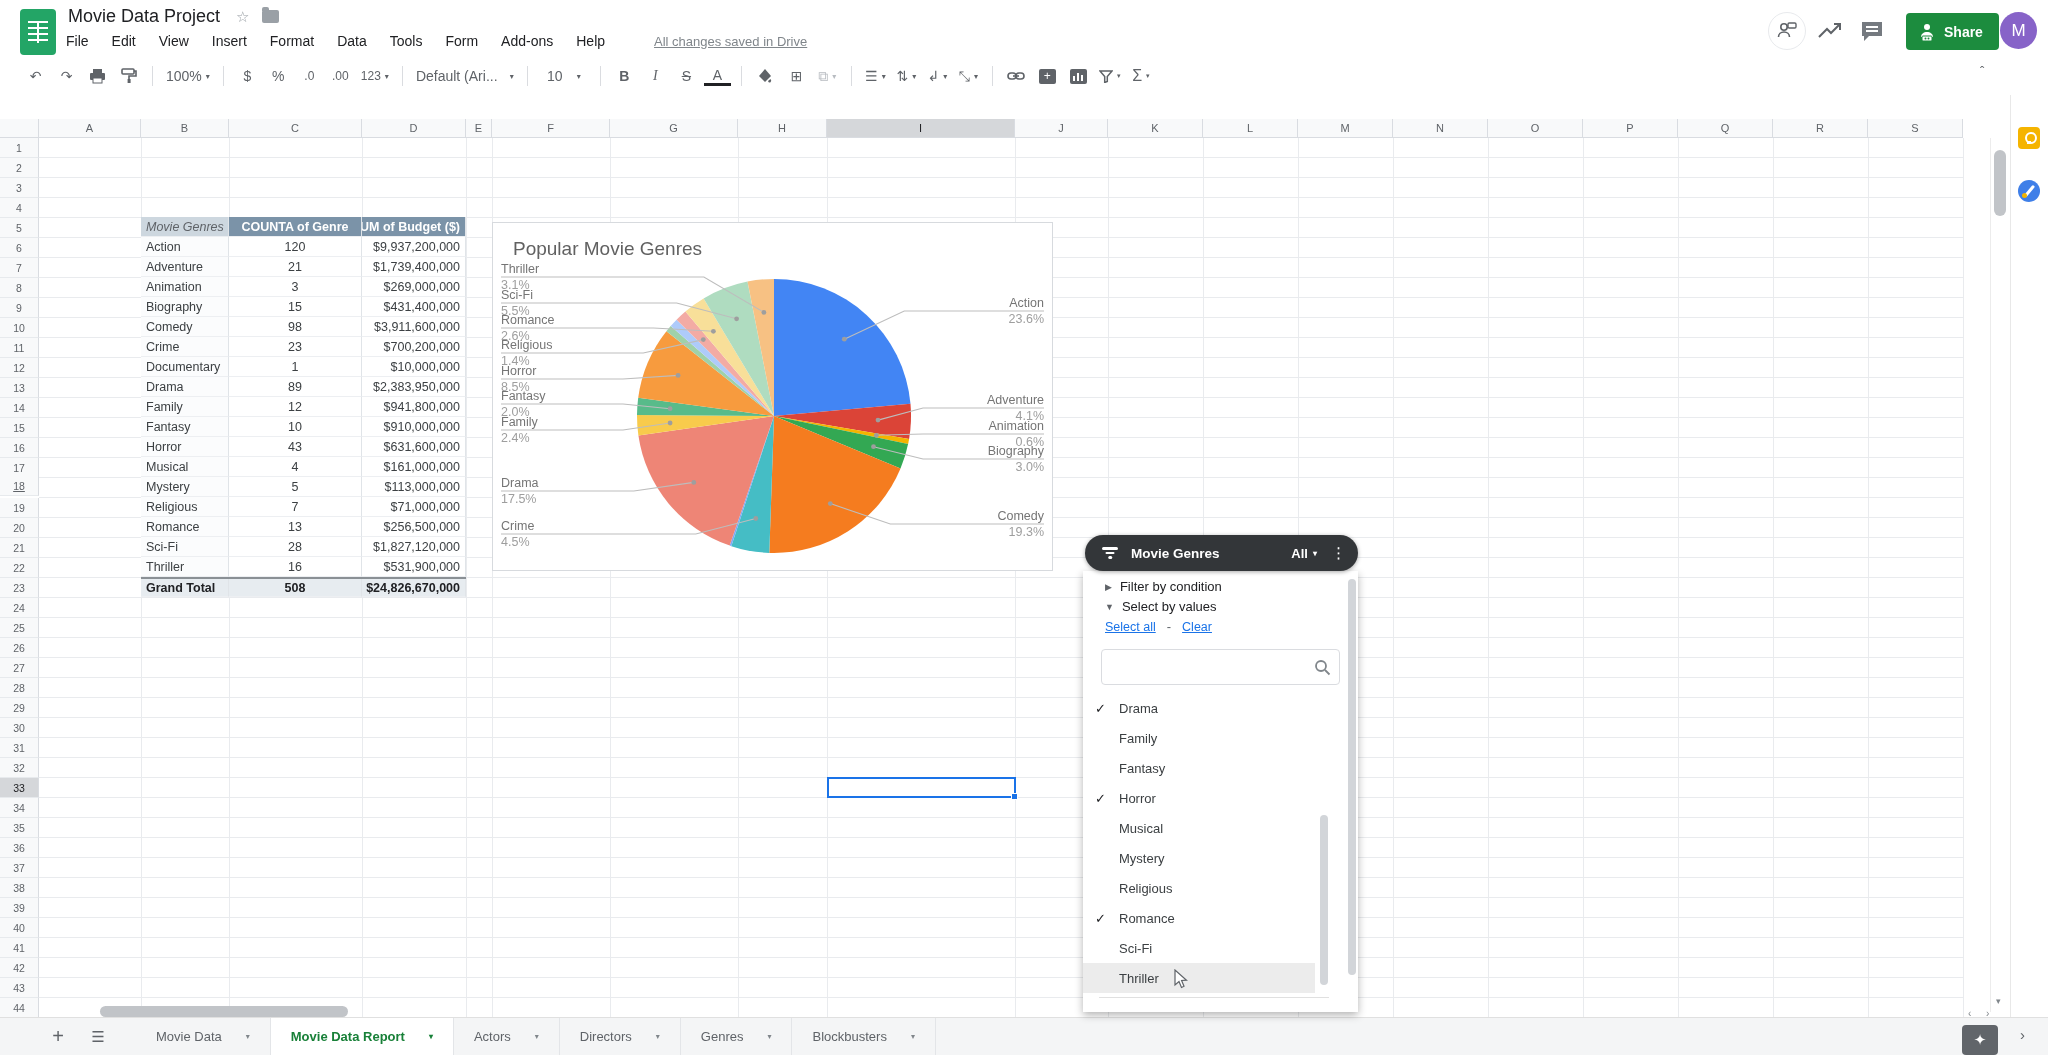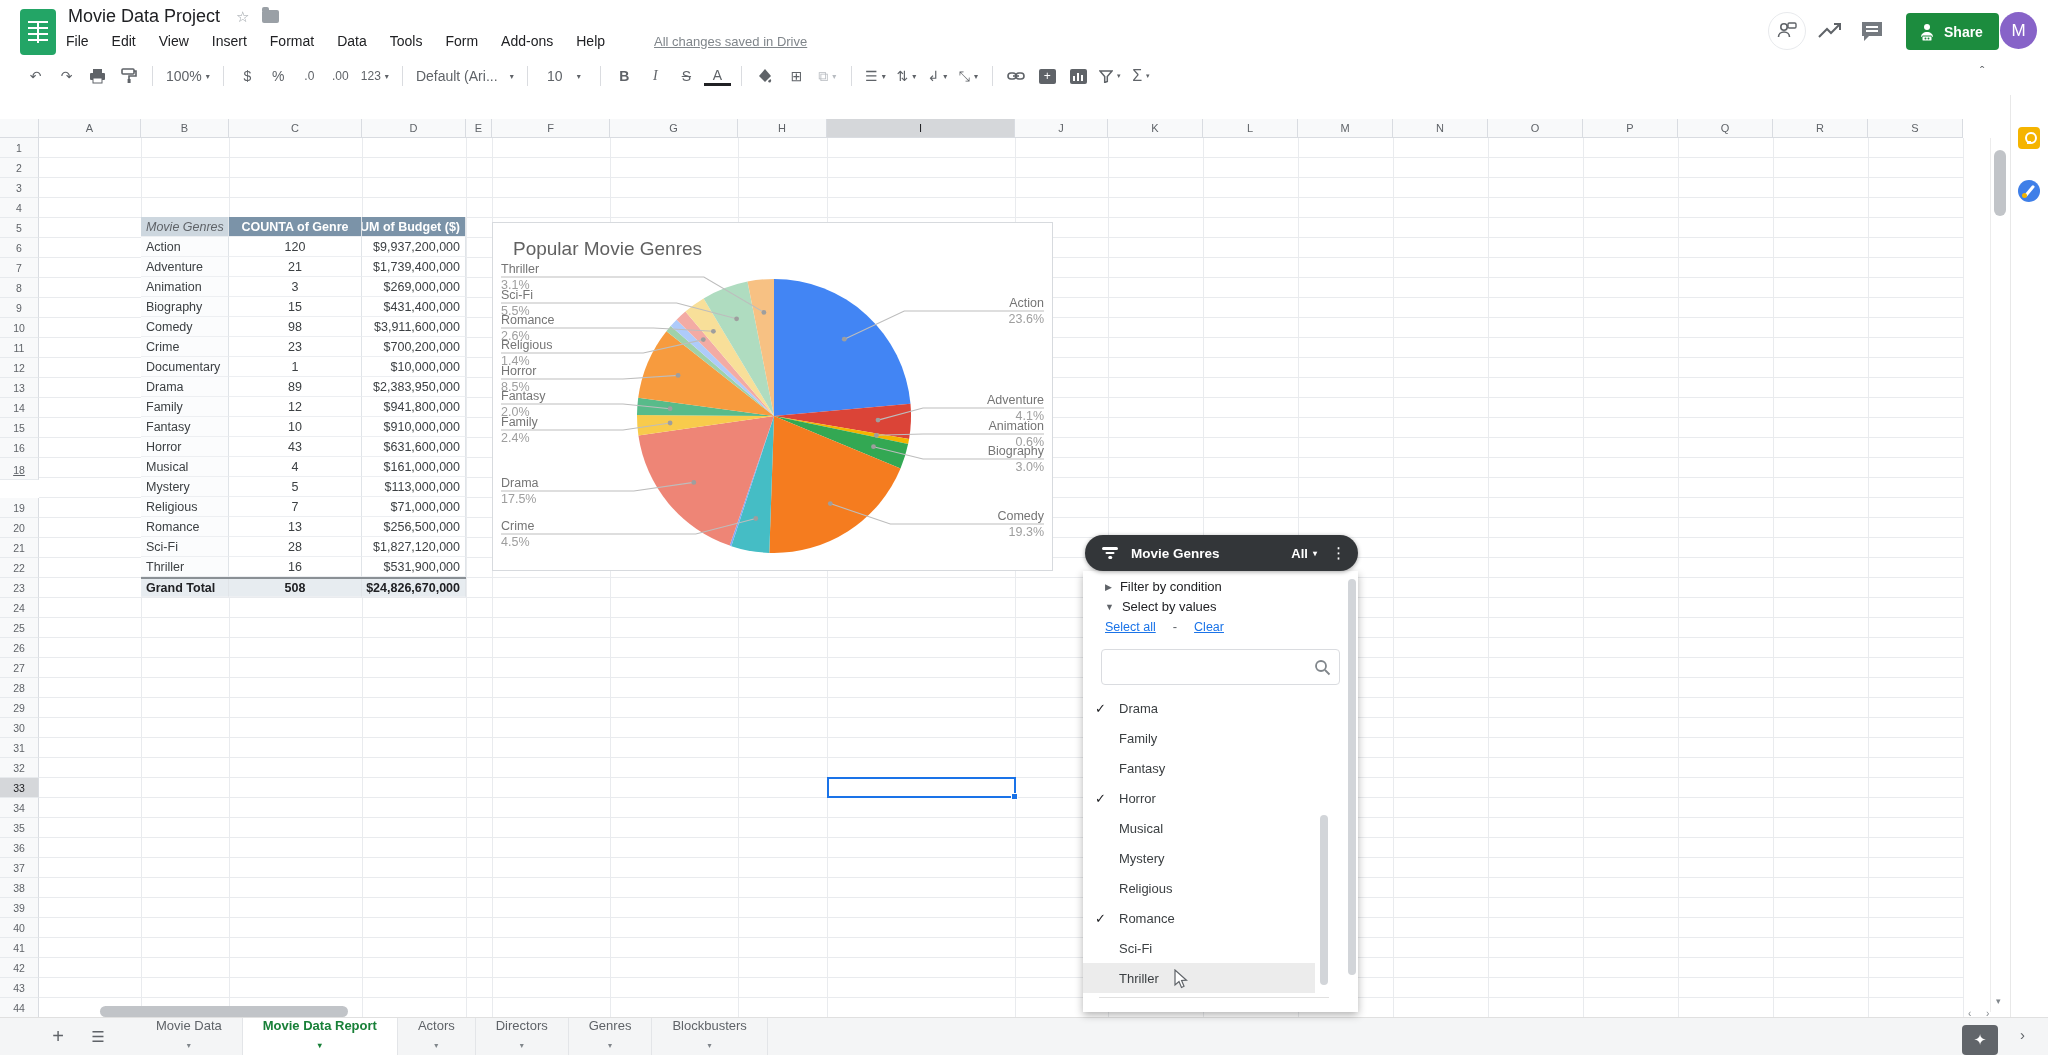--- a/index.html
+++ b/index.html
@@ -117,22 +117,22 @@
 
   
   #hscroll-thumb { left:100px; top:1006px; width:248px; height:11px; background:#c1c4c8;
      border-radius:6px; }
   #tabbar { left:0; top:1017px; width:2048px; height:38px; background:#f4f5f6;
      border-top:1px solid #e0e0e0; display:flex; align-items:stretch; }
   #tab-add { width:40px; margin-left:38px; display:flex; align-items:center;
      justify-content:center; color:#5f6368; font-size:20px; }
   #tab-all { width:40px; display:flex; align-items:center; justify-content:center;
      color:#5f6368; font-size:15px; }
-  .sheet-tab { padding:0 20px; display:flex; align-items:center; gap:8px; font-size:13px;
-     color:#5f6368; border-right:1px solid #e3e5e8;flex-direction:column; }
+  .sheet-tab { padding:0 20px; display:flex; align-items:center; gap:24px; font-size:13px;
+     color:#5f6368; border-right:1px solid #e3e5e8; }
   .sheet-tab .caret { margin-left:0; color:#80868b; }
   .sheet-tab.active { background:#fff; color:#188038; font-weight:bold; }
   .sheet-tab.active .caret { color:#188038; }
 
   
   #vscroll-track { left:1990px; top:138px; width:20px; height:874px; border-left:1px solid #ececec; }
   #vscroll-thumb { left:1994px; top:150px; width:12px; height:66px; background:#c1c4c8; border-radius:6px; }
   #vscroll-down { left:1996px; top:996px; font-size:9px; color:#80868b; }
   #hs-left { left:1968px; top:1008px; font-size:10px; color:#80868b; }
   #hs-right { left:1986px; top:1008px; font-size:10px; color:#80868b; }
@@ -361,21 +361,21 @@
       <div class="row-hd" style="top: 278px;">8</div>
       <div class="row-hd" style="top: 298px;">9</div>
       <div class="row-hd" style="top: 318px;">10</div>
       <div class="row-hd" style="top: 338px;">11</div>
       <div class="row-hd" style="top: 358px;">12</div>
       <div class="row-hd" style="top: 378px;">13</div>
       <div class="row-hd" style="top: 398px;">14</div>
       <div class="row-hd" style="top: 418px;">15</div>
       <div class="row-hd" style="top: 438px;">16</div>
       <div class="row-hd" style="top: 458px;">17</div>
-      <div class="row-hd" style="top: 460px; text-decoration: underline;">18</div>
+      <div class="row-hd" style="top: 476px; text-decoration: underline;">18</div>
       <div class="row-hd" style="top: 498px;">19</div>
       <div class="row-hd" style="top: 518px;">20</div>
       <div class="row-hd" style="top: 538px;">21</div>
       <div class="row-hd" style="top: 558px;">22</div>
       <div class="row-hd" style="top: 578px;">23</div>
       <div class="row-hd" style="top: 598px;">24</div>
       <div class="row-hd" style="top: 618px;">25</div>
       <div class="row-hd" style="top: 638px;">26</div>
       <div class="row-hd" style="top: 658px;">27</div>
       <div class="row-hd" style="top: 678px;">28</div>
@@ -593,21 +593,21 @@
   </div>
   <div id="filter-panel" class="abs">
     <div class="fp-row" style="top:8px;">
       <span class="fp-arrow">▶</span>
       <span>Filter by condition</span>
     </div>
     <div class="fp-row" style="top:28px;">
       <span class="fp-arrow">▼</span>
       <span>Select by values</span>
     </div>
-    <div class="fp-row" style="top:48px; gap:17px;">
+    <div class="fp-row" style="top:48px; gap:11px;">
       <span class="fp-link">Select all</span>
       <span style="color:#5f6368;">-</span>
       <span class="fp-link">Clear</span>
     </div>
     <div id="fp-search">
       <svg width="17" height="17" viewBox="0 0 17 17" style="position:absolute; right:8px; top:9px;">
         <circle cx="7" cy="7" r="5" fill="none" stroke="#80868b" stroke-width="1.8"></circle>
         <line x1="11" y1="11" x2="15.5" y2="15.5" stroke="#80868b" stroke-width="1.8"></line>
       </svg>
     </div>

